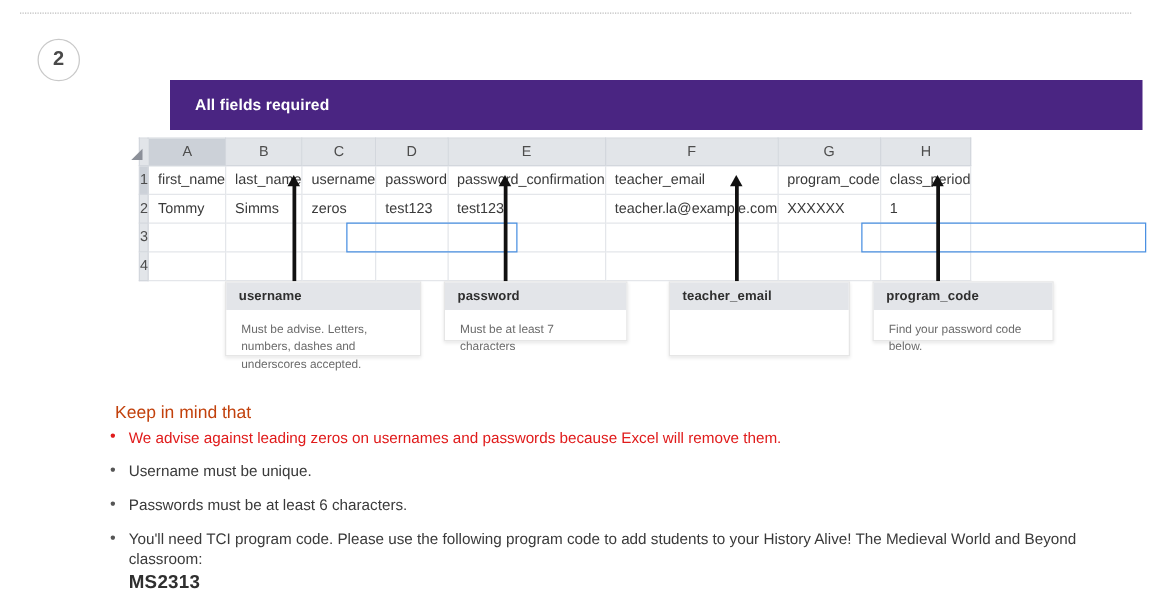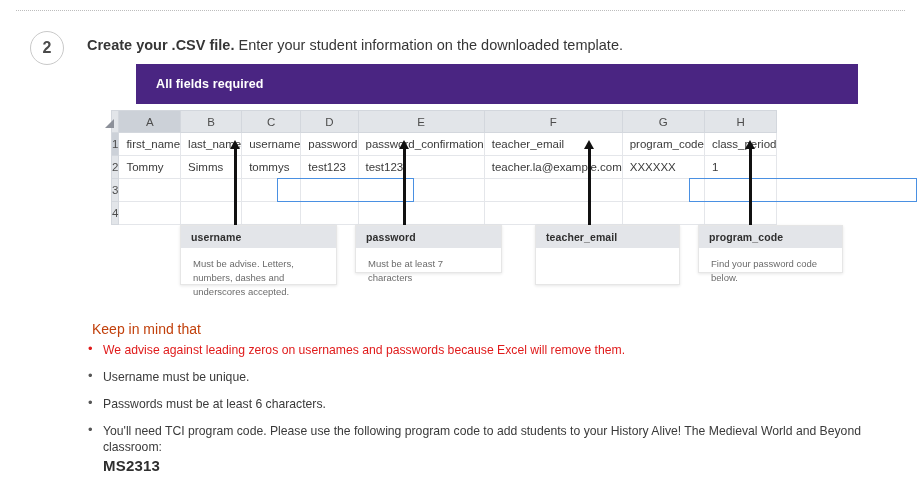--- a/index.html
+++ b/index.html
@@ -63,21 +63,21 @@
   
   .sheet {
     position: absolute;
     left: 111px;
     top: 64px;
   }
   .sheet-banner {
     position: absolute;
     left: 25px;
     top: 0px;
-    width: 722px;
+    width: 778px;
     height: 40px;
     background: #4a2582;
     box-sizing: border-box;
     text-decoration: underline;
   }
   .sheet-banner span {
     position: absolute;
     left: 20px;
     top: 13px;
     color: #ffffff;
@@ -243,23 +243,20 @@
 <body>
 
 <div class="page">
 
   <div class="top-divider"></div>
 
   <div class="step-circle">
     <span>2</span>
   </div>
 
-  <div class="step-heading">
-    <span class="bold">Create your .CSV file.</span><span> Enter your student information on the downloaded template.</span>
-  </div>
 
   <div class="sheet">
 
     <div class="sheet-banner">
       <span>All fields required</span>
     </div>
 
     <table class="grid">
       <colgroup>
         <col style="width:25px">
@@ -296,21 +293,21 @@
         <td class="cell">password_confirmation</td>
         <td class="cell">teacher_email</td>
         <td class="cell">program_code</td>
         <td class="cell">class_period</td>
       </tr>
 
       <tr>
         <td class="rowhead">2</td>
         <td class="cell">Tommy</td>
         <td class="cell">Simms</td>
-        <td class="cell">tommys</td>
+        <td class="cell">zeros</td>
         <td class="cell">test123</td>
         <td class="cell">test123</td>
         <td class="cell">teacher.la@example.com</td>
         <td class="cell">XXXXXX</td>
         <td class="cell">1</td>
       </tr>
 
       <tr>
         <td class="rowhead">3</td>
         <td class="cell"></td>

